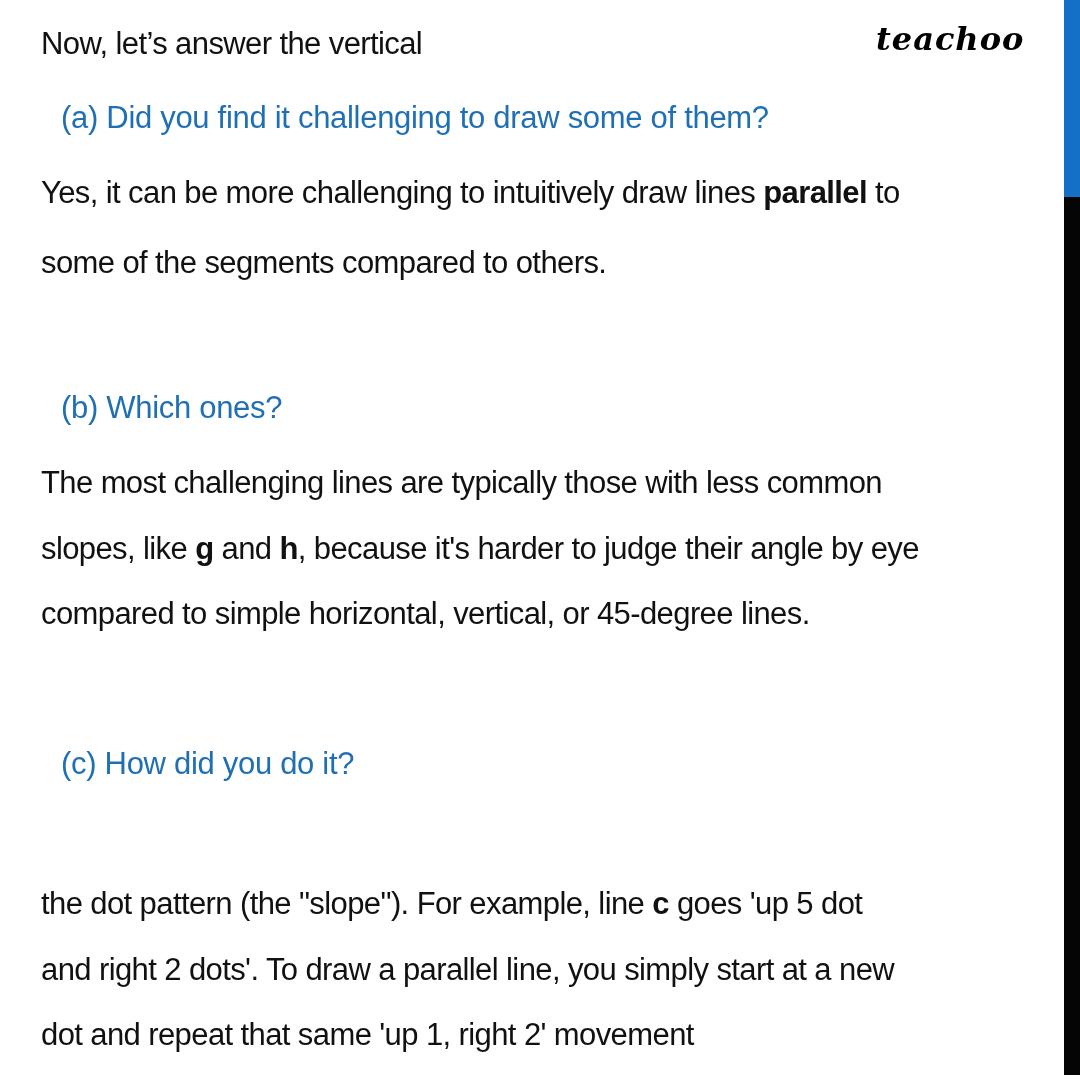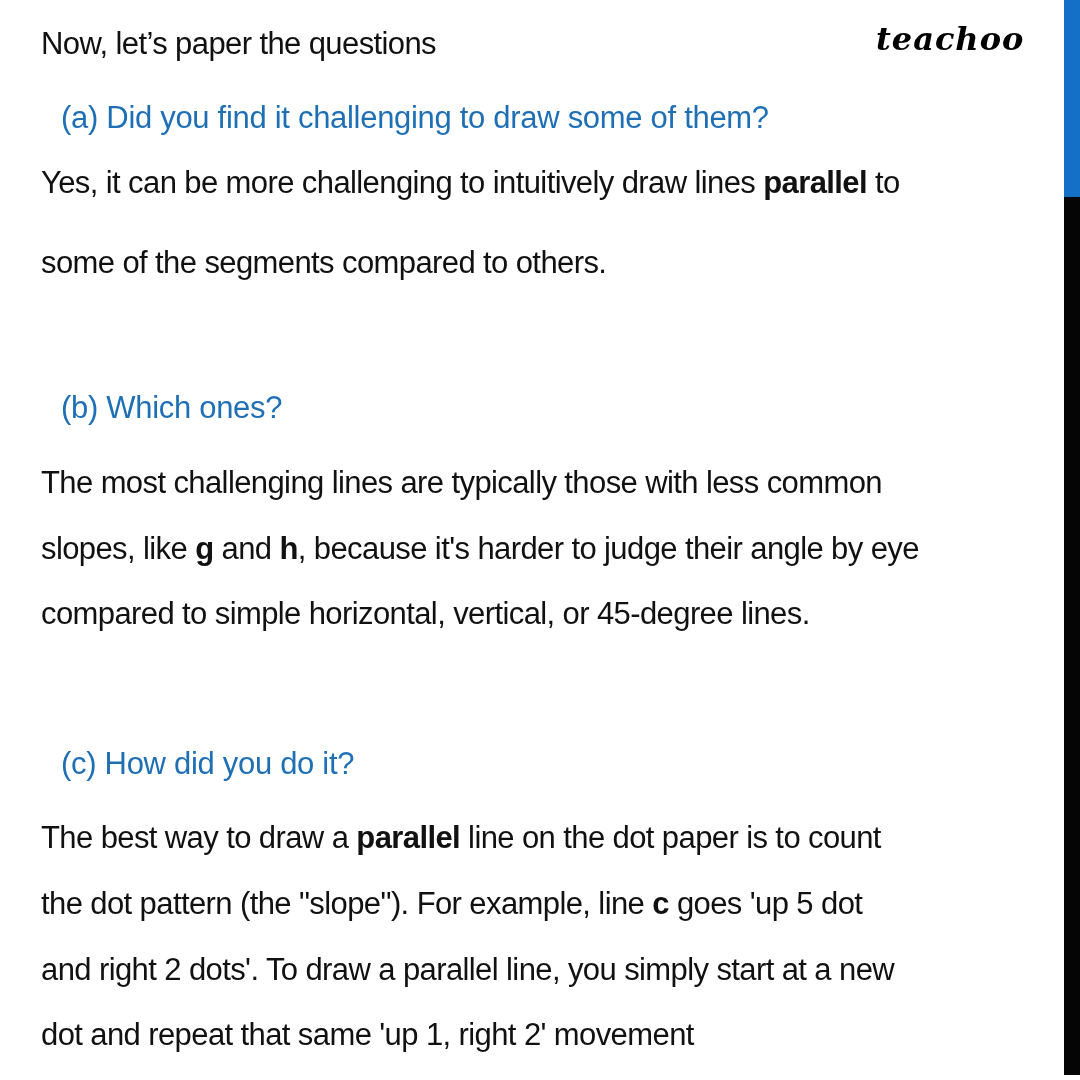--- a/index.html
+++ b/index.html
@@ -23,41 +23,38 @@
     font-size: 32px; color: #000; letter-spacing: 1px;
   }
   .sidebar-blue { position: absolute; left: 1064px; top: 0; width: 16px; height: 197px; background: #1470c6; }
   .sidebar-black { position: absolute; left: 1064px; top: 197px; width: 16px; height: 878px; background: #050505; }
 </style>
 </head>
 <body>
 
 <div class="page">
 
-  <div class="line title" style="top:26px;">Now, let’s paper the questions</div>
+  <div class="line title" style="top:26px;">Now, let’s answer the vertical</div>
 
   <div class="logo">teachoo</div>
 
   <div class="line q" style="top:100px;">(a) Did you find it challenging to draw some of them?</div>
-  <div class="line" style="top:165px;text-align:center;">
+  <div class="line" style="top:175px;text-align:center;">
     <span>Yes, it can be more challenging to intuitively draw lines </span><span class="b">parallel</span><span> to</span>
   </div>
   <div class="line" style="top:245px;">some of the segments compared to others.</div>
 
   <div class="line q" style="top:390px;">(b) Which ones?</div>
   <div class="line" style="top:465px;">The most challenging lines are typically those with less common</div>
   <div class="line" style="top:531px;">
     <span>slopes, like </span><span class="b">g</span><span> and </span><span class="b">h</span><span>, because it's harder to judge their angle by eye</span>
   </div>
   <div class="line" style="top:596px;">compared to simple horizontal, vertical, or 45-degree lines.</div>
 
   <div class="line q" style="top:746px;">(c) How did you do it?</div>
-  <div class="line" style="top:820px;">
-    <span>The best way to draw a </span><span class="b">parallel</span><span> line on the dot paper is to count</span>
-  </div>
   <div class="line" style="top:886px;">
     <span>the dot pattern (the "slope"). For example, line </span><span class="b">c</span><span> goes 'up 5 dot</span>
   </div>
   <div class="line" style="top:952px;">and right 2 dots'. To draw a parallel line, you simply start at a new</div>
   <div class="line" style="top:1017px;">dot and repeat that same 'up 1, right 2' movement</div>
 </div>
 
 <div class="sidebar-blue"></div>
 <div class="sidebar-black"></div>
 

